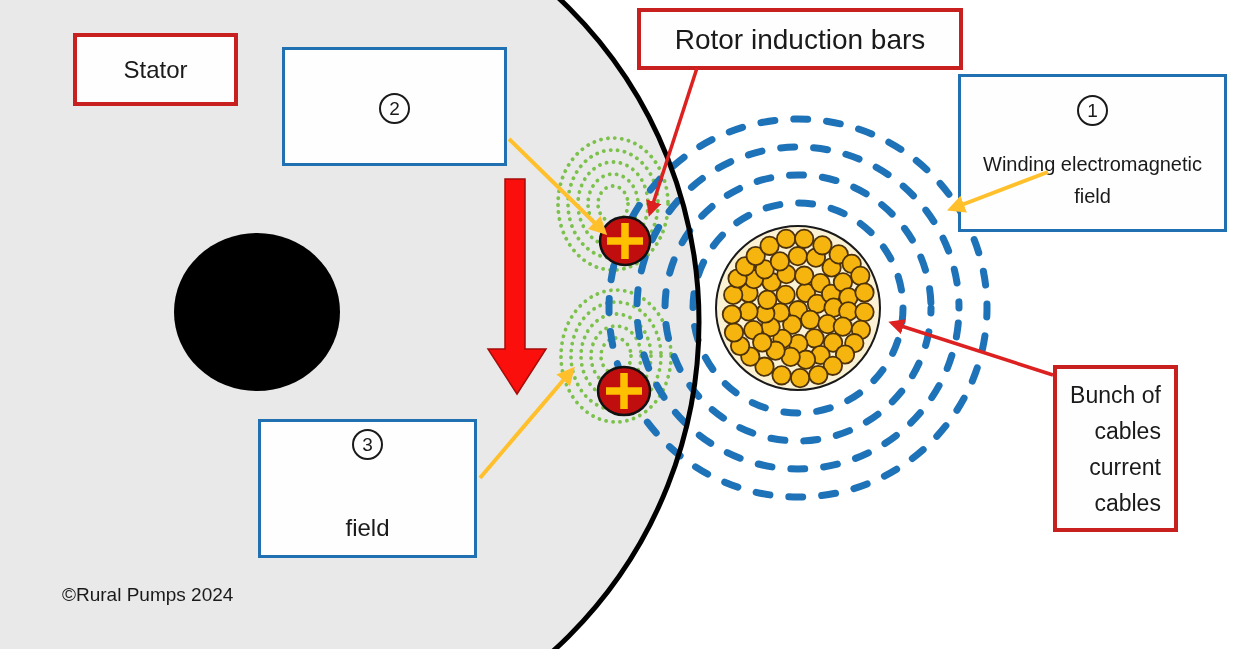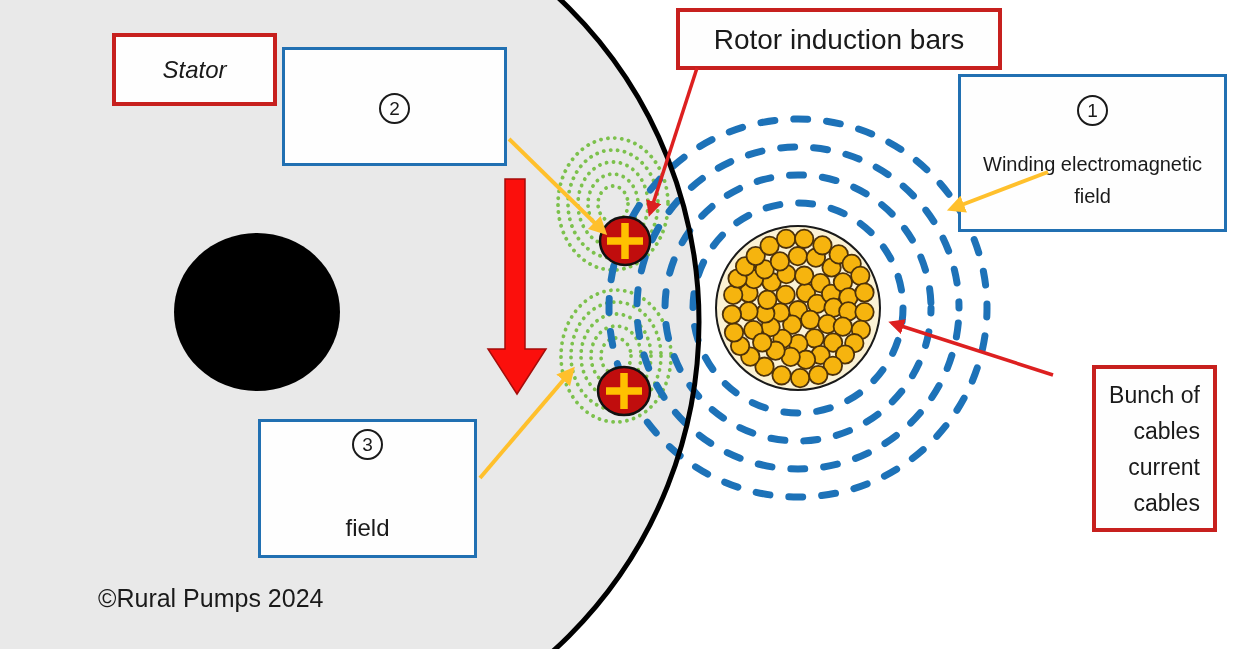--- a/index.html
+++ b/index.html
@@ -11,38 +11,38 @@
   }
   .stage svg{position:absolute;left:0;top:0;width:1240px;height:649px;}
   #base-art{z-index:1;}
   #pointer-art{z-index:3;pointer-events:none;}
   .callout{
     position:absolute;z-index:2;box-sizing:border-box;
     background:var(--box-fill);
     display:flex;flex-direction:column;align-items:center;justify-content:center;
     text-align:center;line-height:1.25;
   }
-  .callout.red{border:4px solid var(--box-red);margin-left:39px;}
+  .callout.red{border:4px solid var(--box-red);}
   .callout.blue{border:3px solid var(--box-blue);}
   .num-circle{
     width:27px;height:27px;border:2px solid var(--text);border-radius:50%;
     display:flex;align-items:center;justify-content:center;
     font-size:19px;line-height:1;flex:0 0 auto;
   }
-  .stator-box{left:73px;top:33px;width:165px;height:73px;font-size:24px;font-style:italic;}
+  .stator-box{left:73px;top:33px;width:165px;height:73px;font-size:24px;}
   .rotor-current-box{left:282px;top:47px;width:225px;height:119px;font-size:24px;gap:8px;padding-top:4px;}
   .induction-box{left:637px;top:8px;width:326px;height:62px;font-size:28px;}
   .winding-box{left:958px;top:74px;width:269px;height:158px;font-size:20px;gap:6px;}
   .winding-box .lines{line-height:32px;margin-top:16px;}
   .barfield-box{left:258px;top:419px;width:219px;height:139px;font-size:24px;gap:8px;}
   .barfield-box .lines{line-height:40px;}
   .bunch-box{left:1053px;top:365px;width:125px;height:167px;font-size:23px;}
   .bunch-box .lines{line-height:36px;text-align:right;}
   .copyright{
-    position:absolute;z-index:2;left:62px;top:584px;font-size:25px;margin-left:36px;
+    position:absolute;z-index:2;left:62px;top:584px;font-size:19px;
   }
 </style>
 </head>
 <body>
 
 <div class="stage" style="--bg: #ffffff; --text: #1a1a1a; --box-fill: #fefefe; --box-red: #c7201e; --box-blue: #2170b2; --stator-fill: #e9e9e9; --stator-outline: #000000; --rotor-core: #000000; --dash-blue: #1d72b8; --dot-green: #7cc14c; --rotor-bar: #c00d0d; --rotor-bar-outline: #111111; --plus-gold: #ffc000; --pointer-yellow: #ffc02c; --pointer-red: #dd2020; --block-arrow: #fb0f0c; --block-arrow-outline: #a50d0a; --bundle-fill: #fbf2d5; --bundle-outline: #1a1a1a; --cable-fill: #f6b40e; --cable-outline: #4d320a;">
 
   <svg id="base-art" viewBox="0 0 1240 649">
 
     <circle cx="255" cy="322" r="444" style="fill:var(--stator-fill)"></circle>

